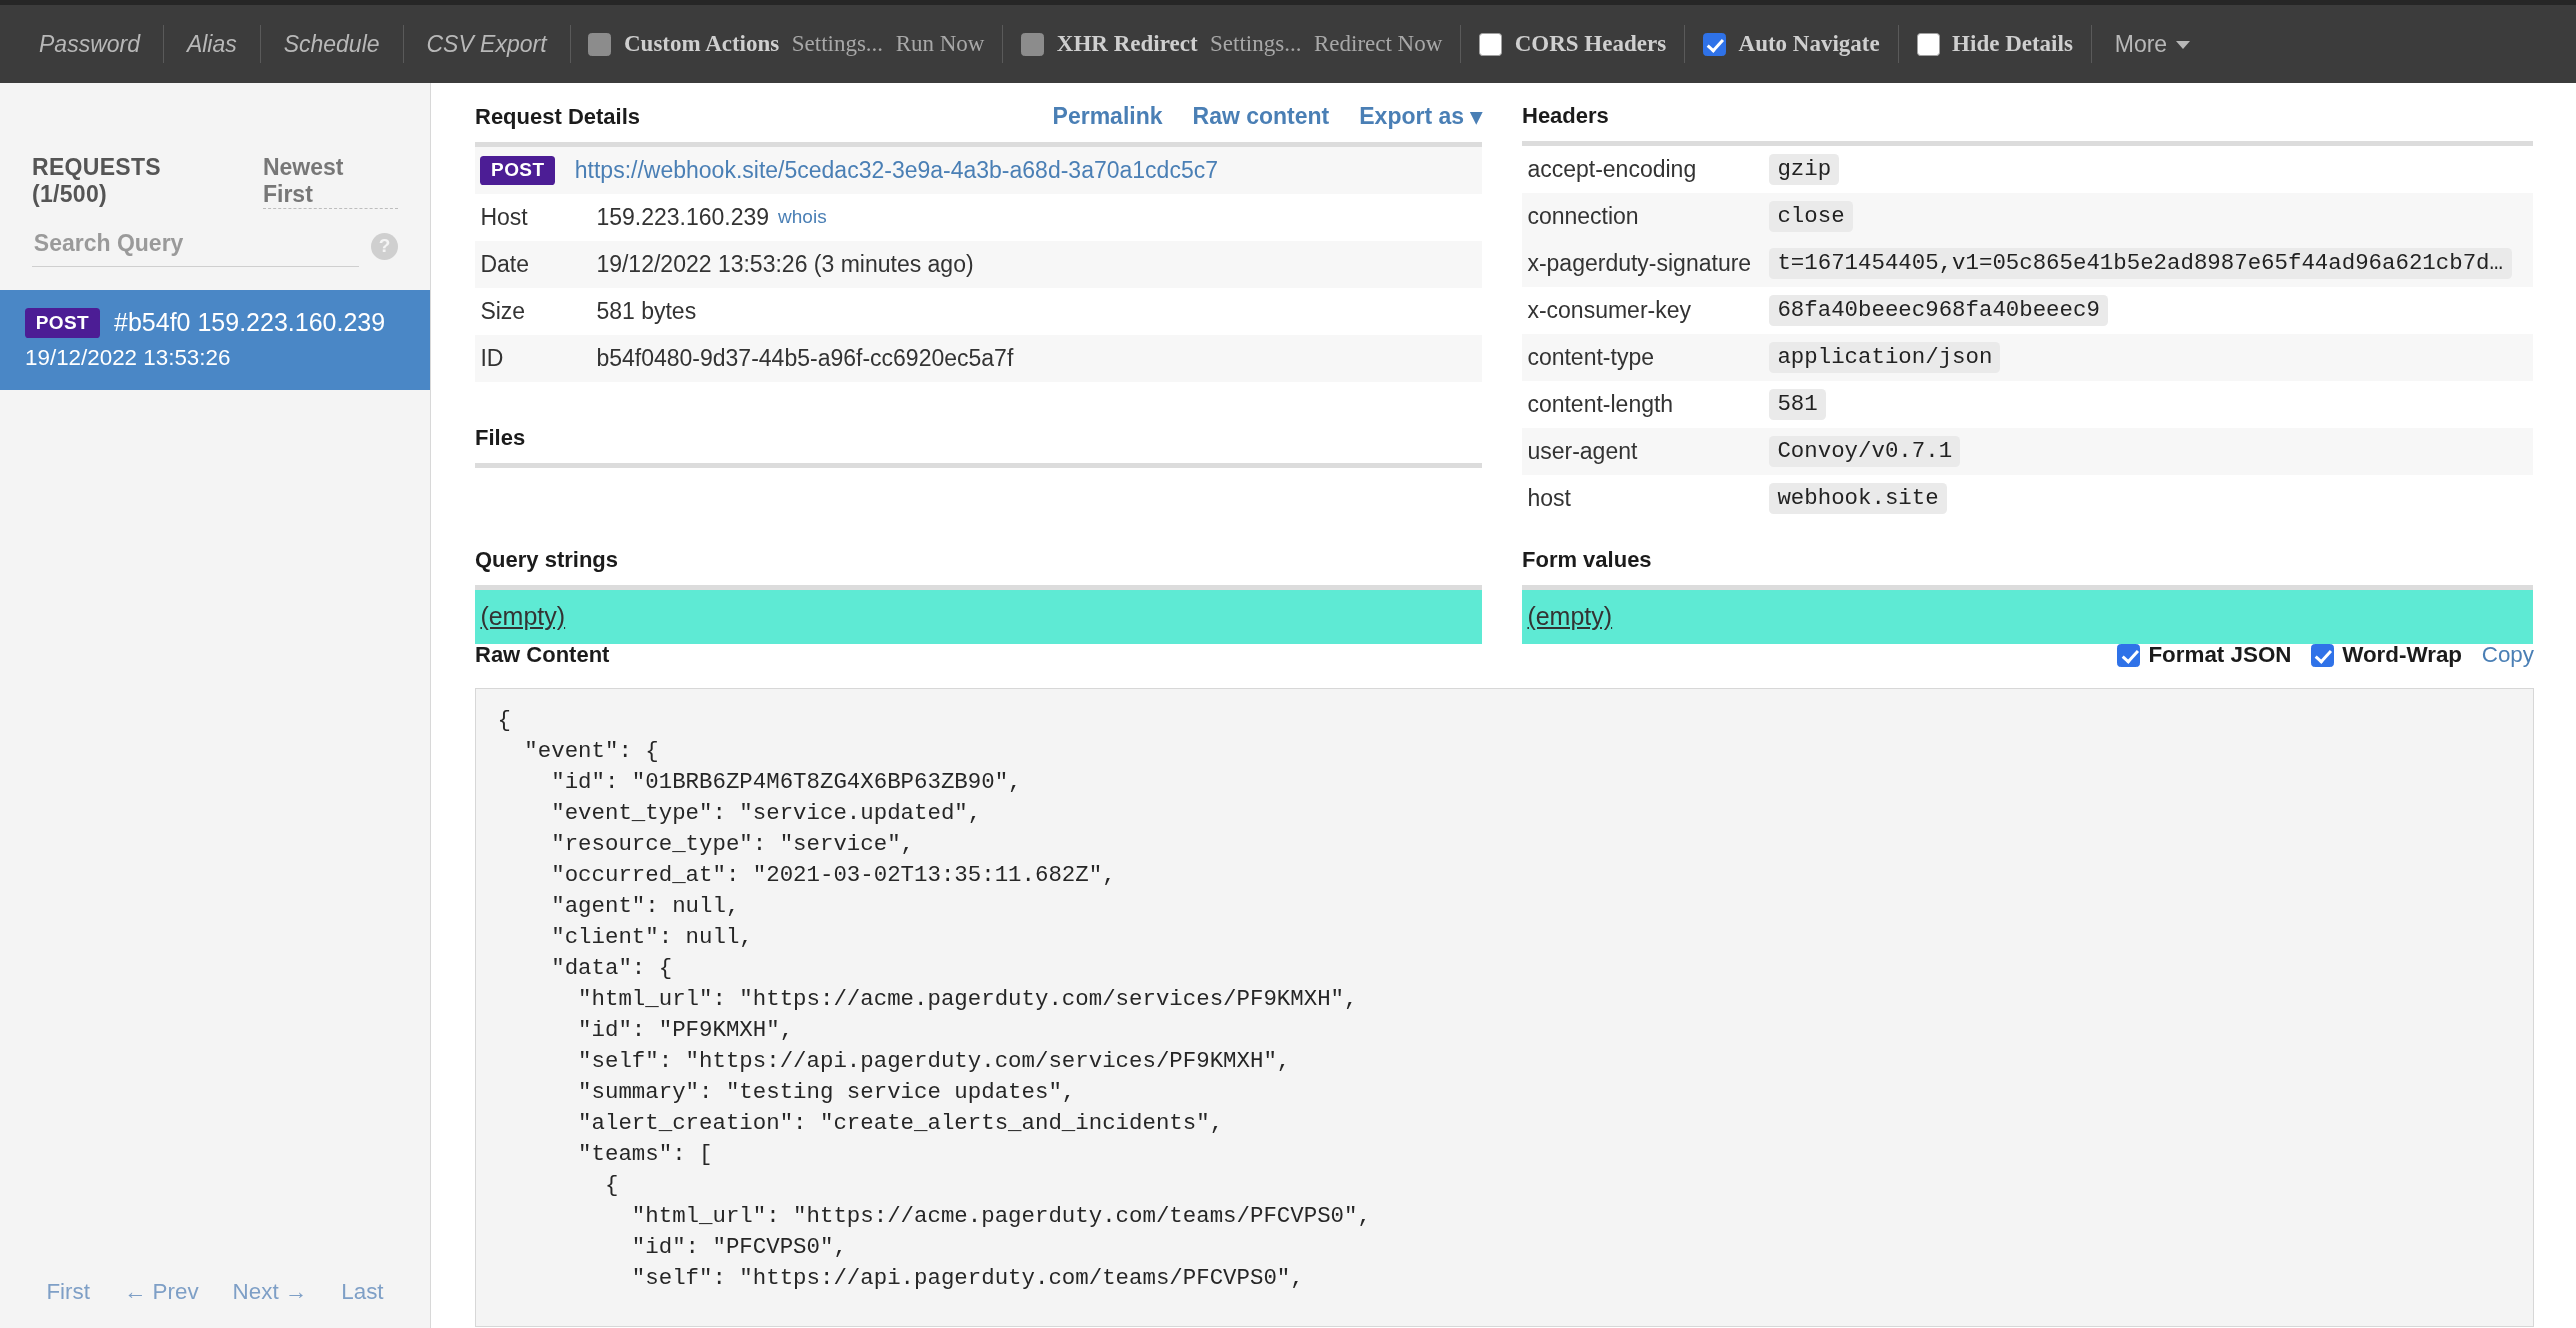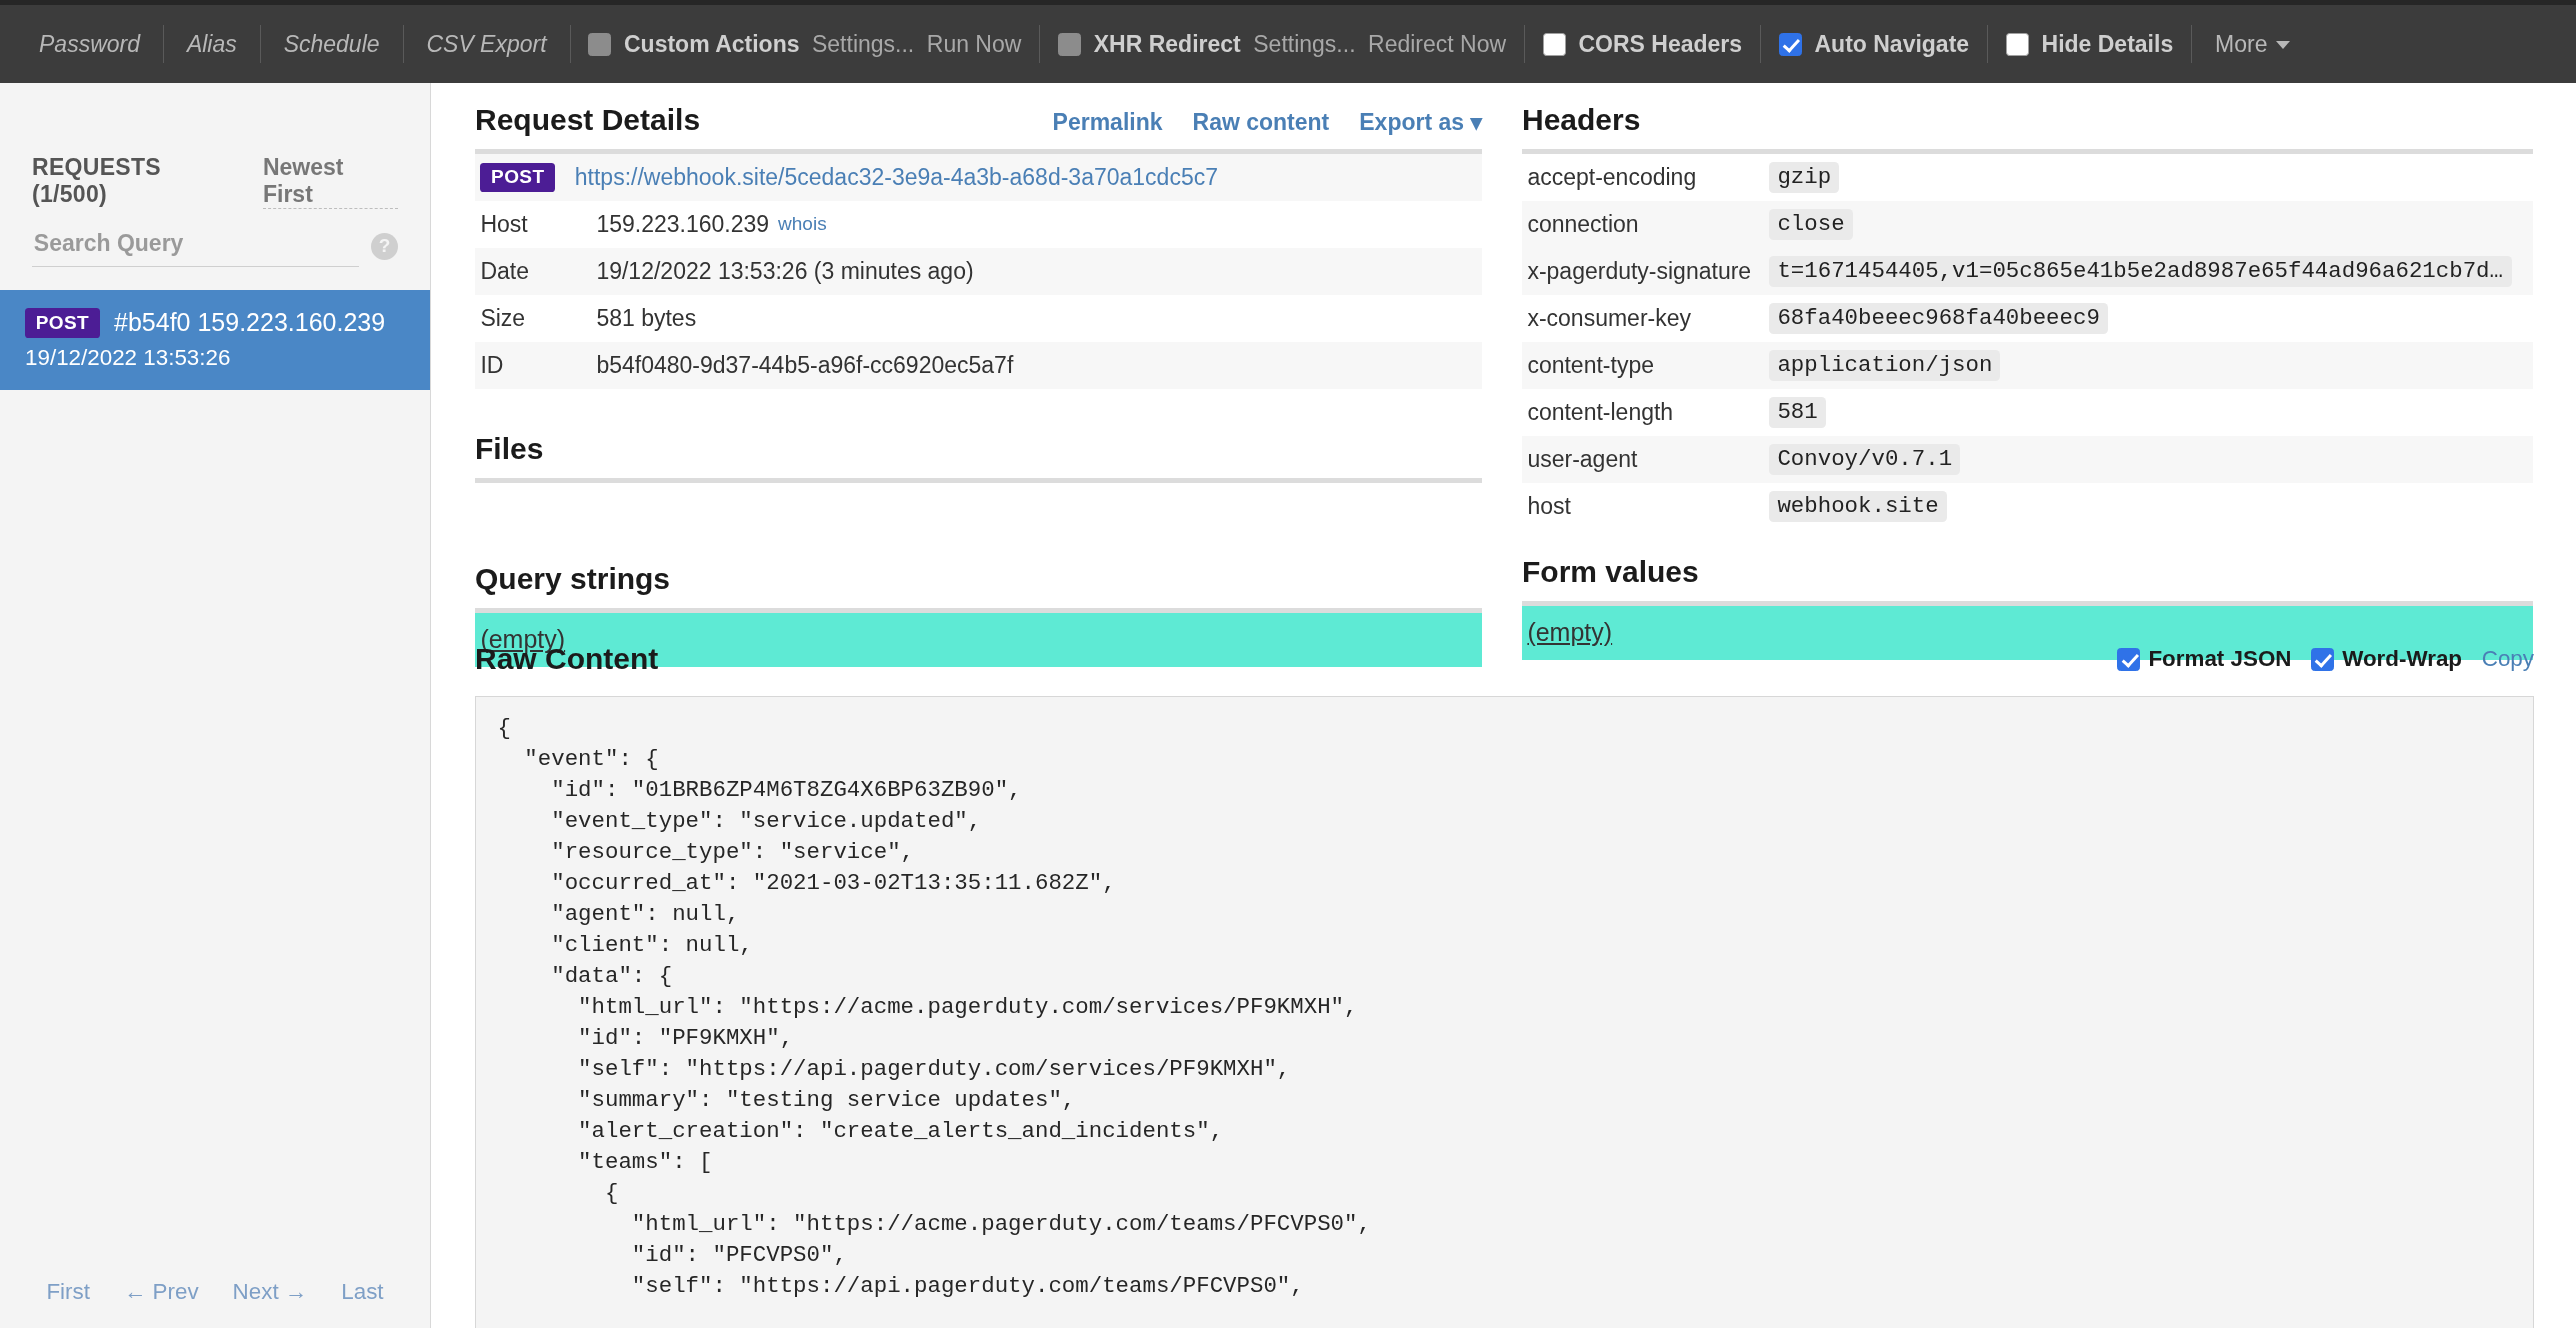--- a/index.html
+++ b/index.html
@@ -20,21 +20,21 @@
     border-top: 5.4px solid #262626;
     display:flex; align-items:center;
     padding-left: 16px;
     white-space: nowrap;
   }
   .tb-link {
     color:#b8b8b8; font-size:23px; padding:0 23px;
     text-decoration:none; cursor:pointer;font-style:italic;
   }
   .tb-sep { width:0.9px; height:38px; background:#5a5a5a; }
-  .tb-group { display:flex; align-items:center; padding:0 18px; gap:12.5px; }
+  .tb-group { display:flex; align-items:center; padding:0 18px; gap:12.5px;font-family:Liberation Serif, serif; }
   .tb-strong { color:#cfcfcf; font-weight:bold; font-size:23px; }
   .tb-sub { color:#a8a8a8; font-size:23px; cursor:pointer; }
   .cb {
     width:23px; height:23px; border-radius:3.6px; display:inline-block;
     background:#ffffff; border:0.9px solid #a0a0a0; position:relative; flex:none;
     cursor:pointer;
   }
   .cb.grey { background:#8c8c8c; border-color:#8c8c8c; }
   .cb.on { background:#2f72e8; border-color:#2f72e8; }
   .cb.on::after{
@@ -85,21 +85,21 @@
   }
   .pager-link { color:#7e9fc6; font-size:22.4px; cursor:pointer; text-decoration:none;}
 
   
   #main { position:absolute; top:83px; left:431px; width:2145px; height:1245px; }
 
   .col-left  { position:absolute; left:44px;  top:0;  width:1007px; }
   .col-right { position:absolute; left:1091px; top:0; width:1011px; }
 
   .sec-head { display:flex; align-items:baseline; justify-content:space-between; }
-  .sec-title { font-size:30px; font-weight:bold; color:#1b1b1b; }
+  .sec-title { font-size:22px; font-weight:bold; color:#1b1b1b; }
   .sec-links { display:flex; gap:30px; }
   .blue-link { color:#4a7fb5; font-size:23px; font-weight:bold; cursor:pointer;
                text-decoration:none; }
   .rule { height:4.5px; background:#dcdcdc; margin-top:12.5px; }
 
   .kv-row { display:flex; align-items:center; min-height:47px; padding:0 5.4px; }
   .kv-row.alt { background:#f7f7f7; }
   .kv-key { width:116px; flex:none; font-size:23px; color:#333; }
   .kv-val { font-size:23px; color:#333; }
   .url-link { color:#4a7fb5; text-decoration:none; cursor:pointer; }

